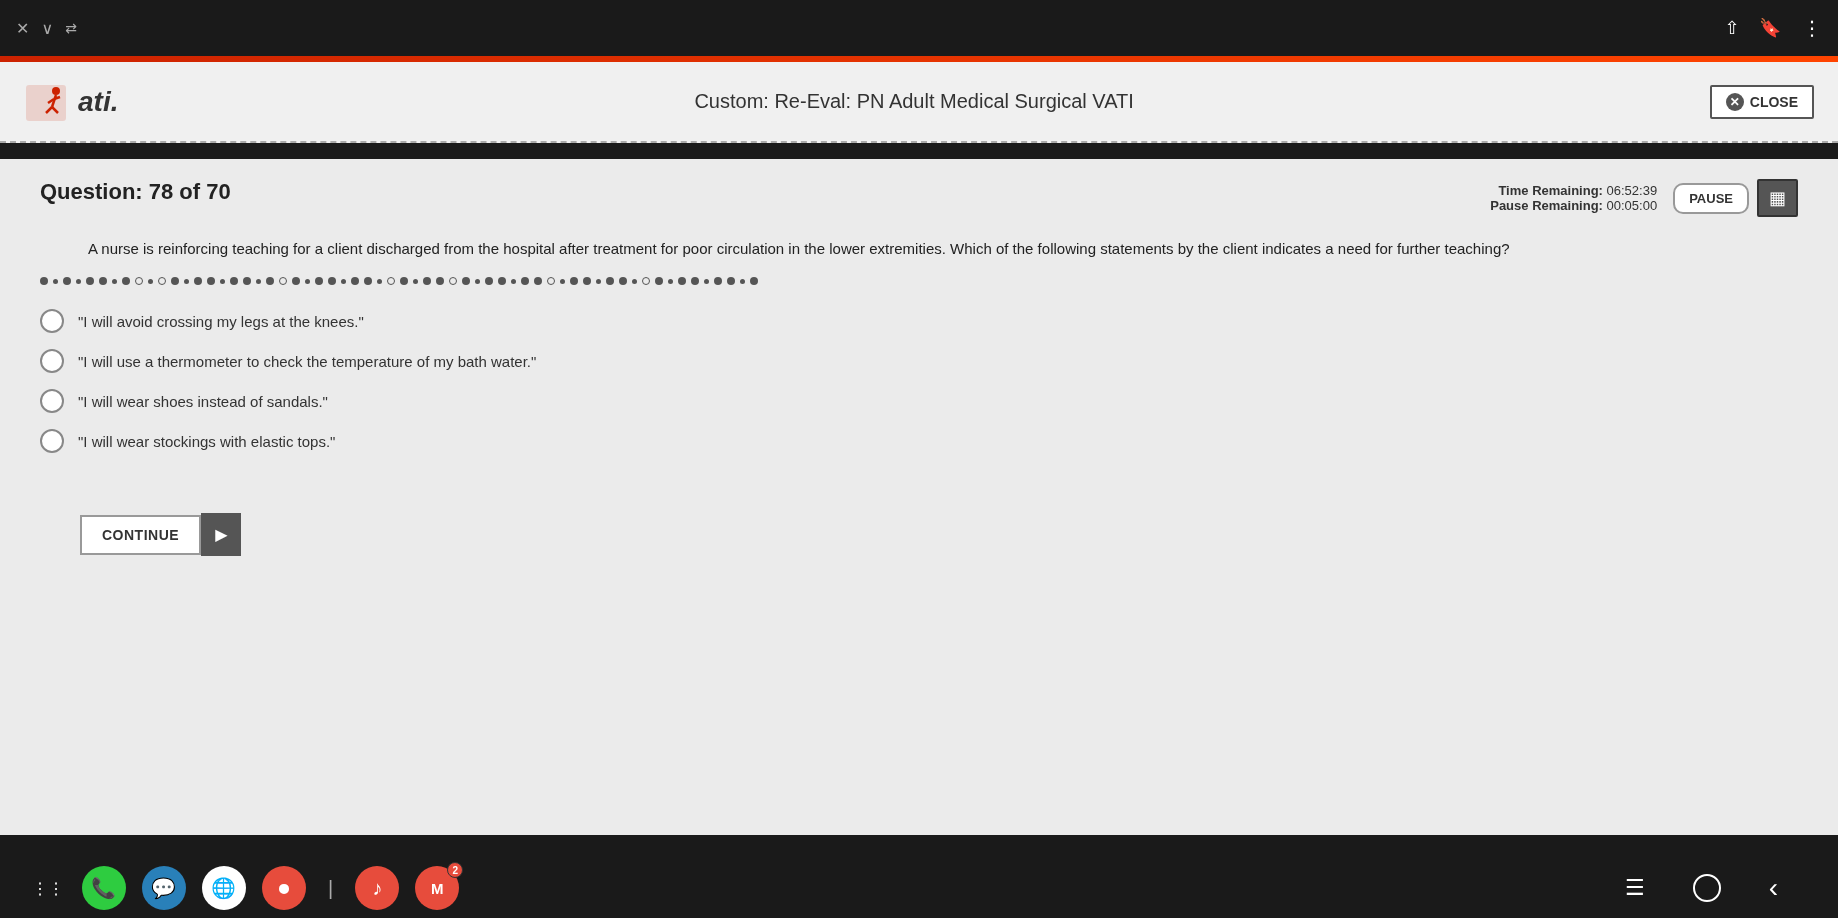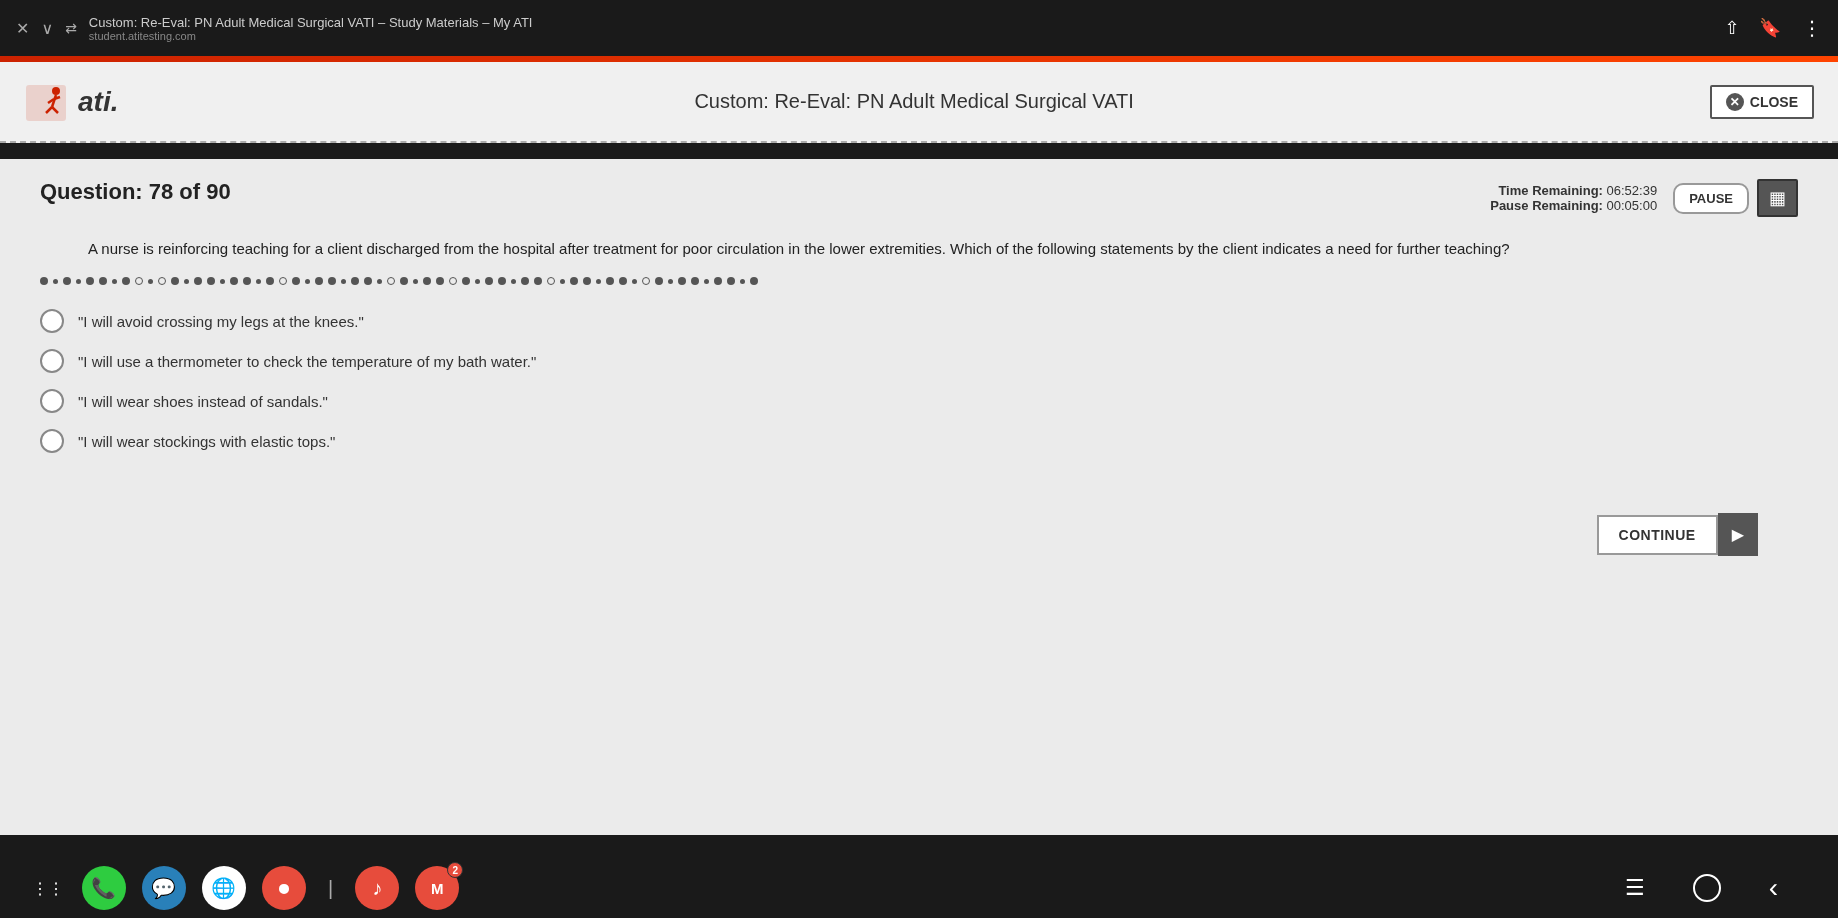--- a/index.html
+++ b/index.html
@@ -200,21 +200,21 @@
       cursor: pointer;
     }
     .option-text {
       font-size: 15px;
       color: #333;
     }
 
     
     .continue-section {
       display: flex;
-      justify-content: flex-end;
+      justify-content: flex-start;
       padding: 20px 40px;
       margin-top: 40px;
     }
     .continue-btn {
       display: flex;
       align-items: center;
       gap: 0;
       cursor: pointer;
     }
     .continue-btn-main {
@@ -267,24 +267,20 @@
     }
   </style>
 </head>
 <body>
 
 <div class="status-bar">
   <div class="status-bar-left">
     <span style="color:#aaa;font-size:16px;">✕</span>
     <span style="color:#aaa;font-size:16px;">∨</span>
     <span style="color:#aaa;font-size:14px;">⇄</span>
-    <div class="tab-info">
-      <span class="tab-title">Custom: Re-Eval: PN Adult Medical Surgical VATI – Study Materials – My ATI</span>
-      <span class="tab-url">student.atitesting.com</span>
-    </div>
   </div>
   <div class="status-bar-right">
     <span style="font-size:18px;">⇧</span>
     <span style="font-size:18px;">🔖</span>
     <span style="font-size:20px;">⋮</span>
   </div>
 </div>
 
 <div class="red-line"></div>
 
@@ -311,21 +307,21 @@
       align-items:center;justify-content:center;color:white;font-size:12px;font-weight:bold;">✕</span>
     <span>CLOSE</span>
   </button>
 </div>
 
 <div class="hatch-separator"></div>
 
 <div class="question-area">
 
   <div class="question-header">
-    <div class="question-number">Question: 78 of 90</div>
+    <div class="question-number">Question: 78 of 70</div>
     <div class="timer-section">
       <div class="timer-text">
         <div>
           <span class="label">Time Remaining:</span>
           <span>06:52:39</span>
         </div>
         <div>
           <span class="label">Pause Remaining:</span>
           <span>00:05:00</span>
         </div>

